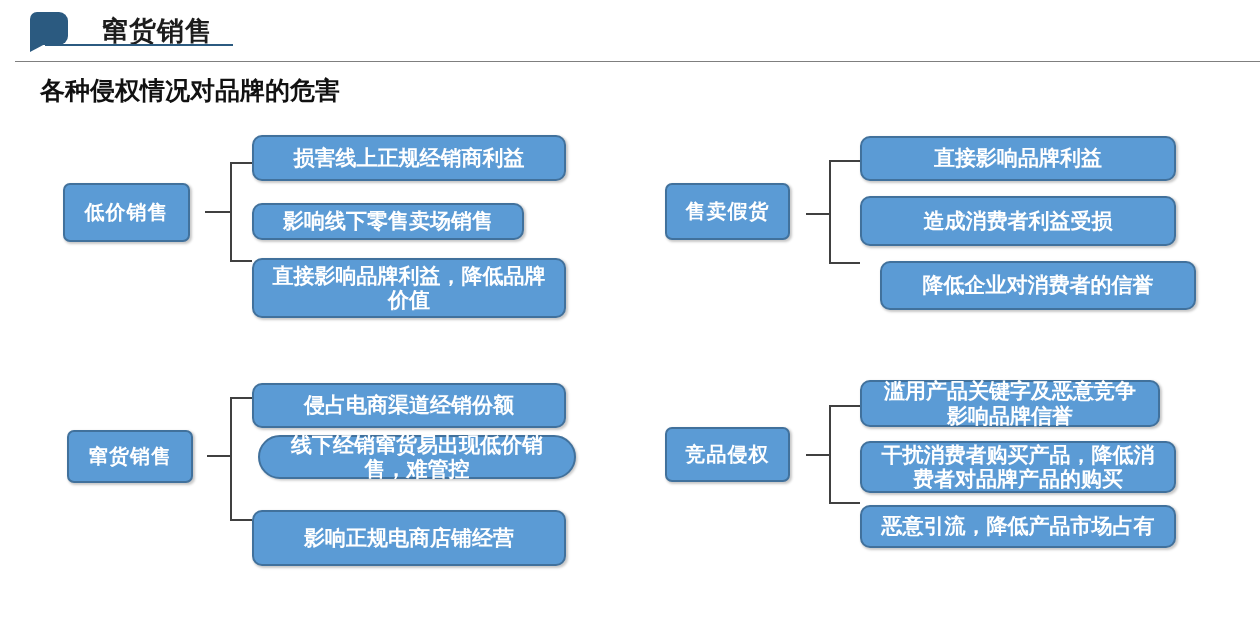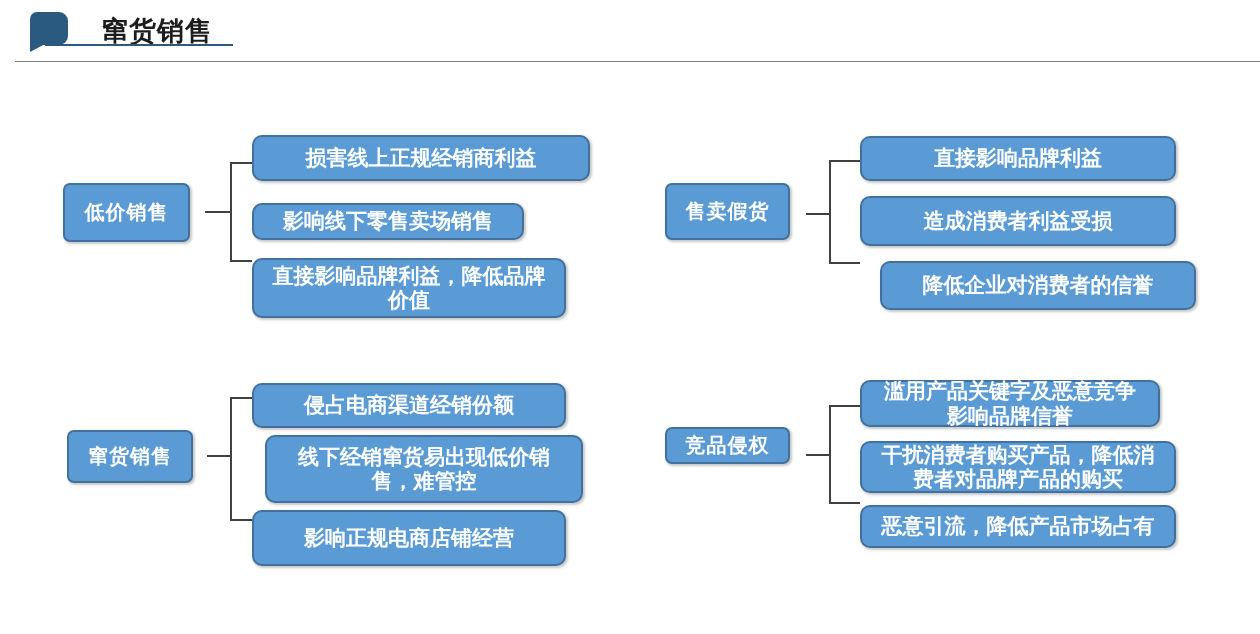--- a/index.html
+++ b/index.html
@@ -34,67 +34,68 @@
   .parent{font-size:20px;border-radius:7px;letter-spacing:1px;}
   .child{font-size:21px;border-radius:10px;line-height:1.15;padding:0 13px;}
 
   
   .line{position:absolute;background:var(--line);}
   .hline{height:2px;}
   .vline{width:2px;}
 
   
   .g1-parent{left:63px;top:183px;width:127px;height:59px;}
-  .g1-c0{left:252px;top:135px;width:338px;height:46px;}
+  .g1-c0{left:252px;top:135px;width:314px;height:46px;}
   .g1-c1{left:252px;top:203px;width:272px;height:37px;}
   .g1-c2{left:252px;top:258px;width:314px;height:60px;}
   .g1-hline{left:205px;top:211px;width:25px;}
   .g1-bus{left:230px;top:162px;height:100px;}
   .g1-stub-top{left:230px;top:162px;width:22px;}
   .g1-stub-bot{left:230px;top:260px;width:22px;}
 
   
   .g2-parent{left:665px;top:183px;width:125px;height:57px;}
   .g2-c0{left:860px;top:136px;width:316px;height:45px;}
   .g2-c1{left:860px;top:196px;width:316px;height:50px;}
   .g2-c2{left:860px;top:261px;width:316px;height:49px;margin-left:20px;}
   .g2-hline{left:806px;top:213px;width:23px;}
   .g2-bus{left:829px;top:160px;height:104px;}
   .g2-stub-top{left:829px;top:160px;width:31px;}
   .g2-stub-bot{left:829px;top:262px;width:31px;}
 
   
   .g3-parent{left:67px;top:430px;width:126px;height:53px;}
   .g3-c0{left:252px;top:383px;width:314px;height:45px;}
-  .g3-c1{left:265px;top:435px;width:318px;height:68px;}
+  .g3-c1{left:258px;top:435px;width:318px;height:44px;border-radius:23px;}
   .g3-c2{left:252px;top:510px;width:314px;height:56px;}
   .g3-hline{left:207px;top:455px;width:23px;}
   .g3-bus{left:230px;top:397px;height:124px;}
   .g3-stub-top{left:230px;top:397px;width:22px;}
   .g3-stub-bot{left:230px;top:519px;width:22px;}
 
   
-  .g4-parent{left:665px;top:427px;width:125px;height:37px;}
+  .g4-parent{left:665px;top:427px;width:125px;height:55px;}
   .g4-c0{left:860px;top:380px;width:300px;height:47px;}
   .g4-c1{left:860px;top:441px;width:316px;height:52px;}
   .g4-c2{left:860px;top:505px;width:316px;height:43px;}
   .g4-hline{left:806px;top:454px;width:23px;}
   .g4-bus{left:829px;top:405px;height:99px;}
   .g4-stub-top{left:829px;top:405px;width:31px;}
   .g4-stub-bot{left:829px;top:502px;width:31px;}
 </style>
 </head>
 <body>
 
 <div class="stage">
 
   <div class="title-icon"></div>
   <div class="page-title">窜货销售</div>
   <div class="title-underline"></div>
   <div class="header-divider"></div>
+  <div class="subtitle">各种侵权情况对品牌的危害</div>
 
   <div>
     <div class="box parent g1-parent">低价销售</div>
     <div class="line hline g1-hline"></div>
     <div class="line vline g1-bus"></div>
     <div class="line hline g1-stub-top"></div>
     <div class="line hline g1-stub-bot"></div>
     <div class="box child g1-c0">损害线上正规经销商利益</div>
     <div class="box child g1-c1">影响线下零售卖场销售</div>
     <div class="box child g1-c2">直接影响品牌利益，降低品牌价值</div>

